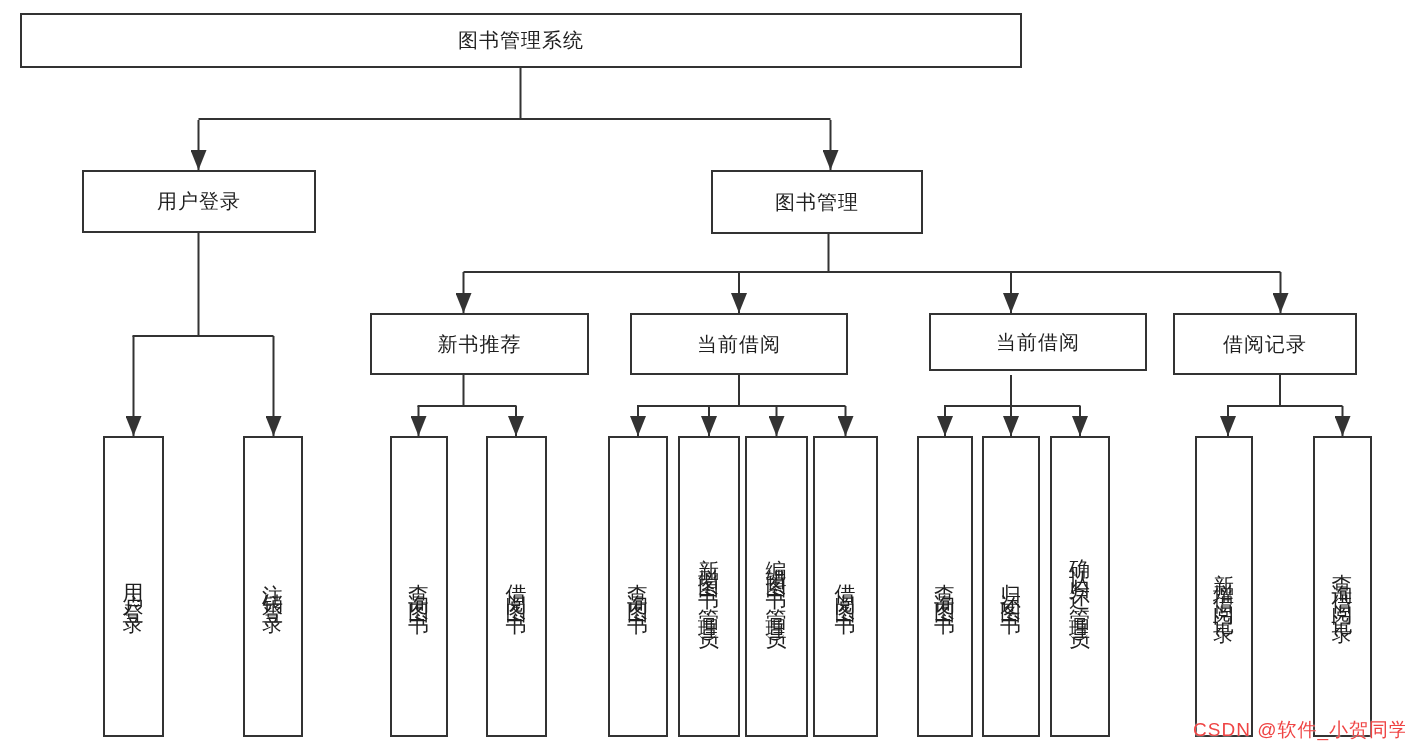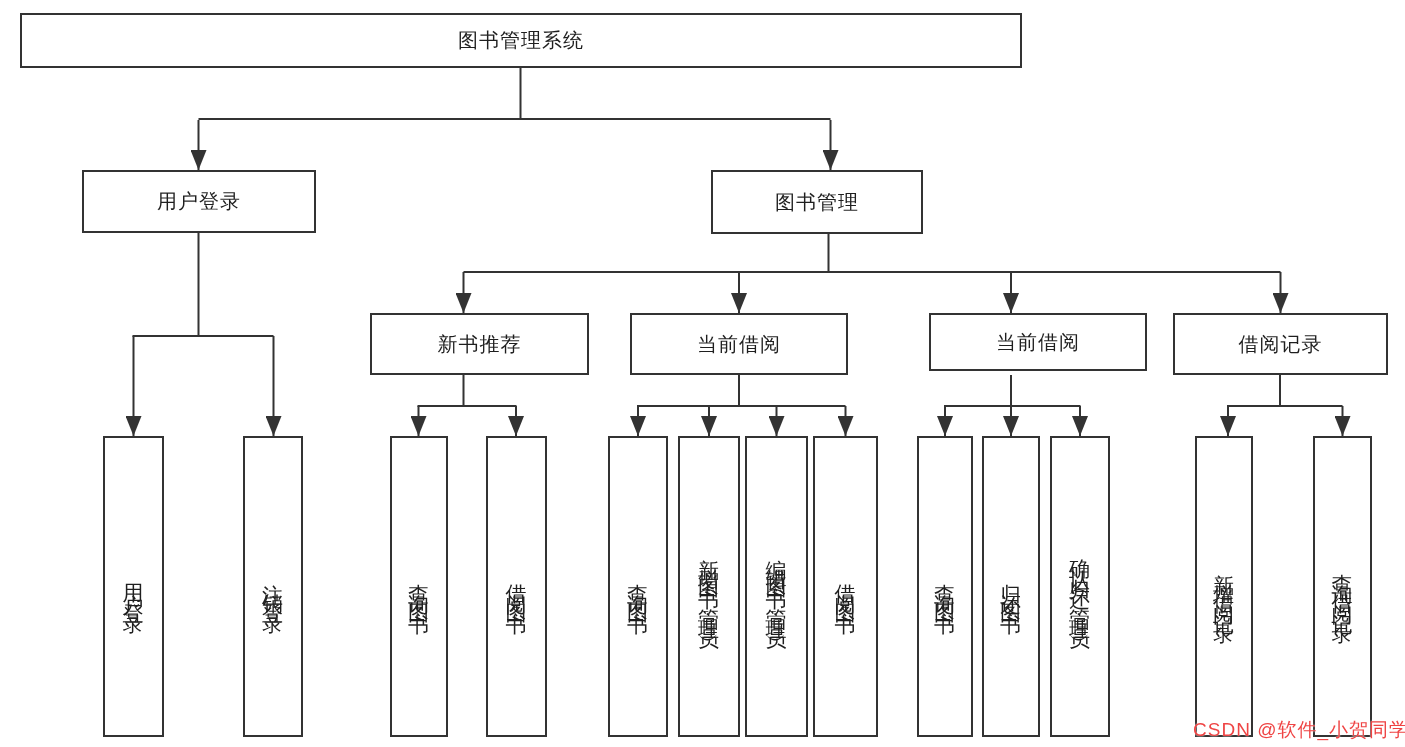--- a/index.html
+++ b/index.html
@@ -89,21 +89,21 @@
 
   <div class="node h" style="left:370px;top:313px;width:219px;height:62px">
     <span>新书推荐</span>
   </div>
   <div class="node h" style="left:630px;top:313px;width:218px;height:62px">
     <span>当前借阅</span>
   </div>
   <div class="node h" style="left:929px;top:313px;width:218px;height:58px">
     <span>当前借阅</span>
   </div>
-  <div class="node h" style="left:1173px;top:313px;width:215px;height:62px">
+  <div class="node h" style="left:1173px;top:313px;width:184px;height:62px">
     <span>借阅记录</span>
   </div>
 
   <div class="node v" style="left:103px;width:61px">
     <span class="vtext">用户登录</span>
   </div>
   <div class="node v" style="left:243px;width:60px">
     <span class="vtext">注销登录</span>
   </div>
   <div class="node v" style="left:390px;width:58px">

